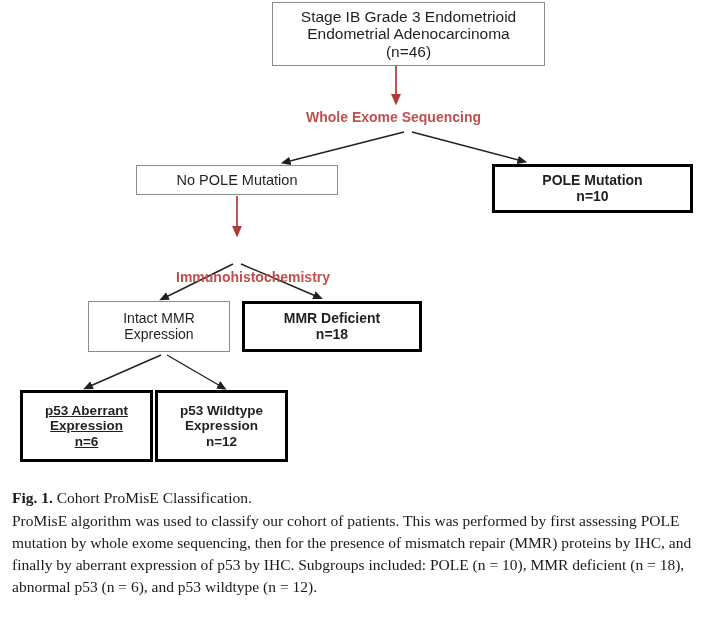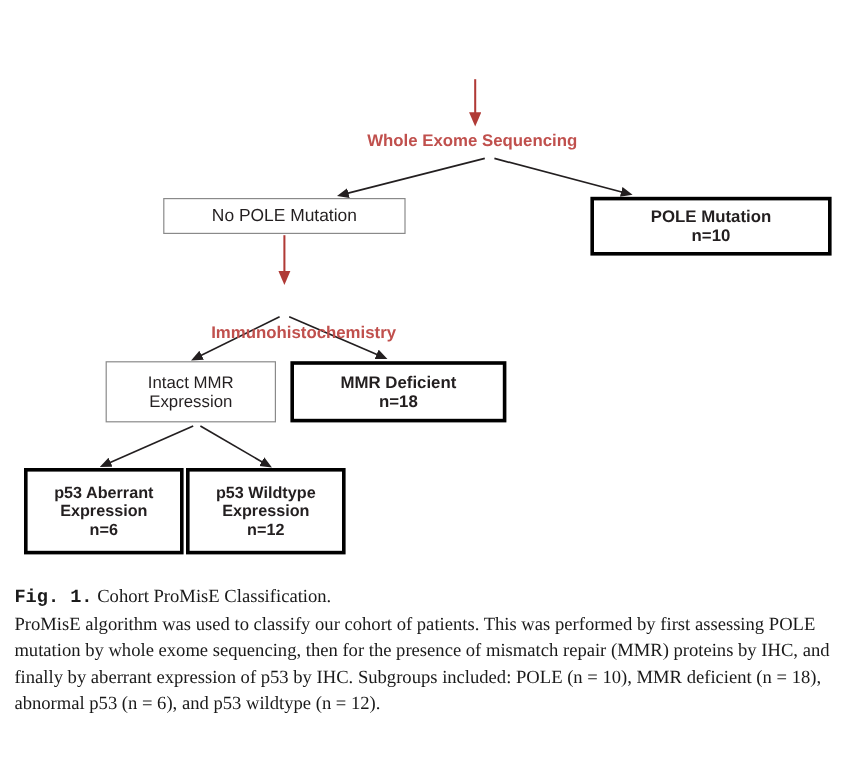--- a/index.html
+++ b/index.html
@@ -67,39 +67,39 @@
     white-space: nowrap;
     z-index: 2;
   }
 
   
   #node-cohort     { left: 272px; top: 2px;   width: 273px; height: 64px;  font-size: 15.5px; }
   #node-no-pole    { left: 136px; top: 165px; width: 202px; height: 30px;  font-size: 14.5px; }
   #node-pole       { left: 492px; top: 164px; width: 201px; height: 49px;  font-size: 14px; }
   #node-intact-mmr { left: 88px;  top: 301px; width: 142px; height: 51px;  font-size: 14px; }
   #node-mmr-def    { left: 242px; top: 301px; width: 180px; height: 51px;  font-size: 14px; }
-  #node-p53-ab     { left: 20px;  top: 390px; width: 133px; height: 72px;  font-size: 13.5px; }
+  #node-p53-ab     { left: 20px;  top: 390px; width: 133px; height: 72px;  font-size: 13.5px; text-decoration: underline; }
   #node-p53-wt     { left: 155px; top: 390px; width: 133px; height: 72px;  font-size: 13.5px; }
 
   #label-wes { left: 306px; top: 109px; }
   #label-ihc { left: 176px; top: 241px; margin-top: 28px; }
 
   
   #caption {
     position: absolute;
     left: 12px;
     top: 487px;
     width: 690px;
     font-family: "Liberation Serif", serif;
     font-size: 15.5px;
     line-height: 1.42;
     color: #1a1a1a;
     text-align: left;
   }
-  #caption .figno { font-weight: bold; font-family: Liberation Mono, monospace; }
+  #caption .figno { font-weight: bold; font-family: Liberation Serif, serif; }
   #caption-title { margin: 0 0 1px 0; }
   #caption-body  { margin: 0; }
 </style>
 </head>
 <body>
 
 <div id="flowchart">
 
   <svg id="arrow-layer" viewBox="0 0 710 478" width="710" height="478">
     <defs>
@@ -120,20 +120,25 @@
     <line x1="237" y1="196" x2="237" y2="231" stroke="#b03a36" stroke-width="1.7" marker-end="url(#arrow-red)"></line>
 
     <line x1="233" y1="264" x2="164" y2="298" stroke="#231f20" stroke-width="1.4" marker-end="url(#arrow-black)"></line>
 
     <line x1="241" y1="264" x2="318" y2="297" stroke="#231f20" stroke-width="1.4" marker-end="url(#arrow-black)"></line>
 
     <line x1="161" y1="355" x2="88" y2="387" stroke="#231f20" stroke-width="1.4" marker-end="url(#arrow-black)"></line>
     <line x1="167" y1="355" x2="222" y2="387" stroke="#231f20" stroke-width="1.4" marker-end="url(#arrow-black)"></line>
   </svg>
 
+  <div class="node thin" id="node-cohort">
+    <span class="ln">Stage IB Grade 3 Endometrioid</span>
+    <span class="ln">Endometrial Adenocarcinoma</span>
+    <span class="ln">(n=46)</span>
+  </div>
 
   <div class="stage-label" id="label-wes">Whole Exome Sequencing</div>
 
   <div class="node thin" id="node-no-pole">
     <span class="ln">No POLE Mutation</span>
   </div>
 
   <div class="node thick" id="node-pole">
     <span class="ln">POLE Mutation</span>
     <span class="ln">n=10</span>

